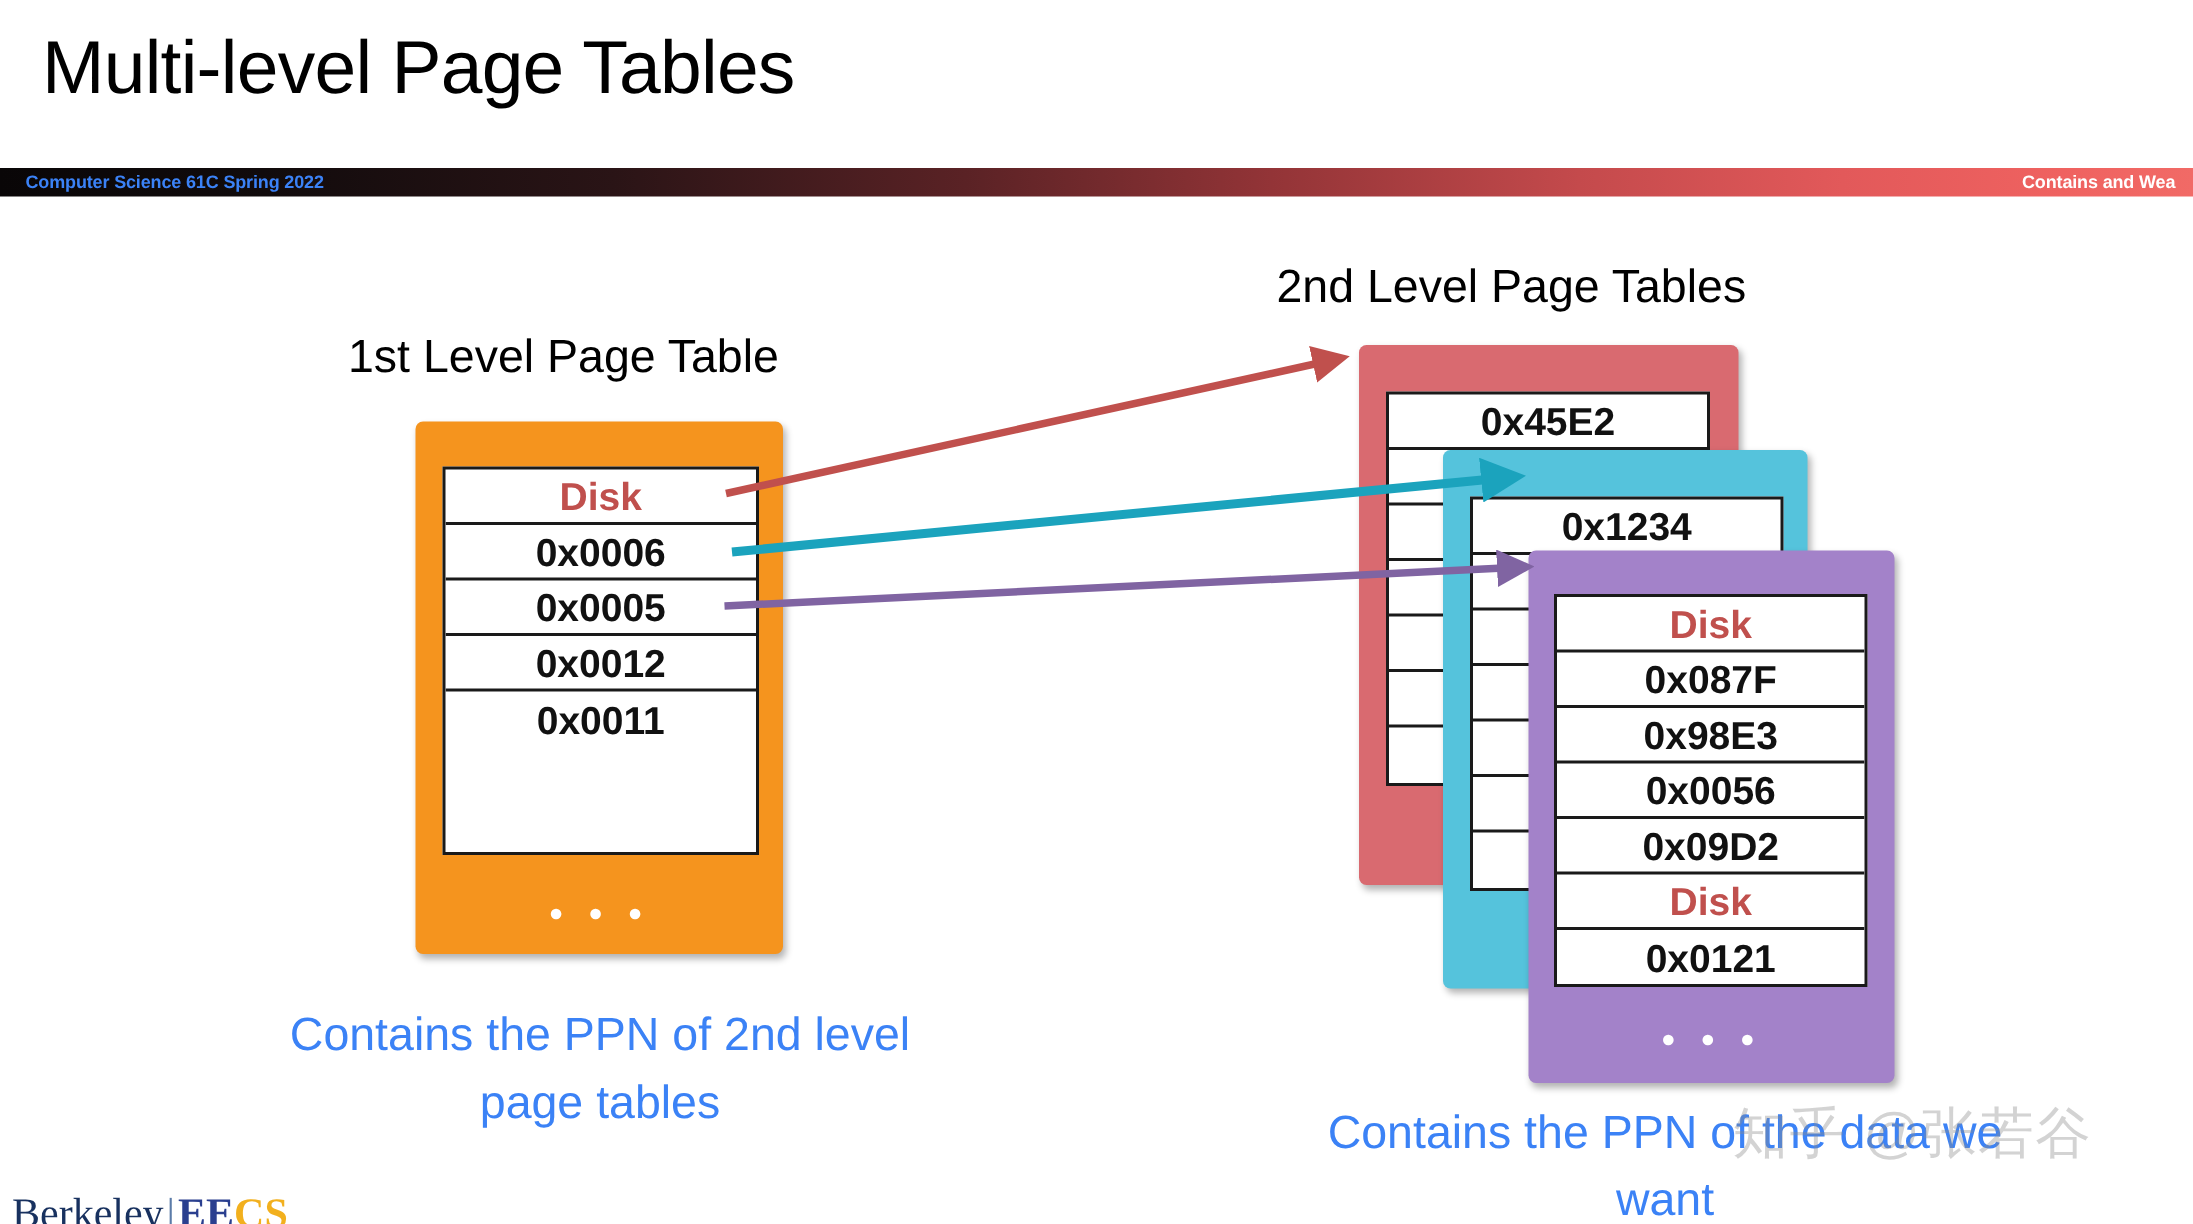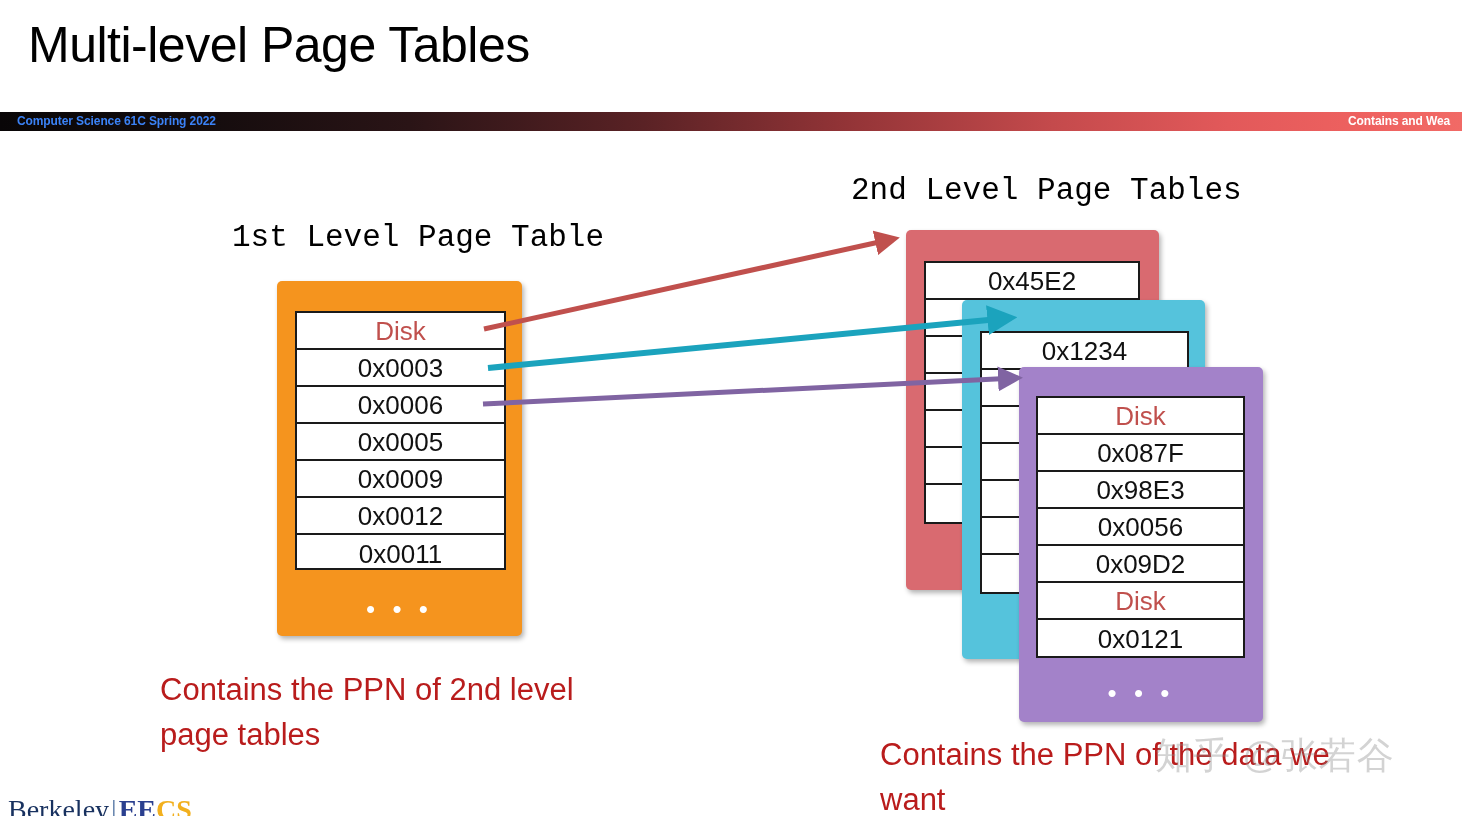--- a/index.html
+++ b/index.html
@@ -64,21 +64,20 @@
     letter-spacing: -0.1px;
     white-space: nowrap;
   }
 
   
   .heading {
     position: absolute;
     font-size: 31px;
     color: #000000;
     white-space: nowrap;
-    font-family: Liberation Mono, monospace;
   }
   .heading-l1 { left: 232px; top: 220px; }
   .heading-l2 { left: 851px; top: 173px; }
 
   
   .pt-card {
     position: absolute;
     border-radius: 5px;
     box-shadow: 2px 3px 5px rgba(0,0,0,0.30);
     box-sizing: border-box;
@@ -94,20 +93,21 @@
     box-sizing: border-box;
     border-bottom: 2px solid #1a1a1a;
     text-align: center;
     font-size: 26px;
     color: #111111;
     line-height: 1;
     display: flex;
     align-items: center;
     justify-content: center;
     white-space: nowrap;
+    font-weight: bold;
   }
   .pt-row:last-child { border-bottom: none; }
   .pt-row.disk { color: #c0504d; }
 
   .pt-ellipsis {
     position: absolute;
     width: 100%;
     text-align: center;
     color: #ffffff;
     font-size: 26px;
@@ -152,22 +152,22 @@
     left: 0; top: 0;
     width: 1462px;
     height: 816px;
     pointer-events: none;
   }
 
   
   .caption {
     position: absolute;
     font-size: 31px;
-    color: #b91c1c;
-    text-align: left;
+    color: #3b82f6;
+    text-align: center;
     line-height: 1.45;
   }
   #caption-left  { left: 160px; top: 668px; width: 480px; }
   #caption-right { left: 880px; top: 733px; width: 460px; }
 
   
   #logo {
     position: absolute;
     left: 8px;
     top: 794px;
@@ -238,24 +238,22 @@
       <div class="pt-row">0x09D2</div>
       <div class="pt-row disk">Disk</div>
       <div class="pt-row">0x0121</div>
     </div>
     <div class="pt-ellipsis">• • •</div>
   </div>
 
   <div class="pt-card" id="card-first">
     <div class="pt-inner">
       <div class="pt-row disk">Disk</div>
-      <div class="pt-row">0x0003</div>
       <div class="pt-row">0x0006</div>
       <div class="pt-row">0x0005</div>
-      <div class="pt-row">0x0009</div>
       <div class="pt-row">0x0012</div>
       <div class="pt-row">0x0011</div>
     </div>
     <div class="pt-ellipsis">• • •</div>
   </div>
 
   <svg id="arrows" viewBox="0 0 1462 816">
     <defs>
       <marker id="head-red" markerWidth="5" markerHeight="5" refX="3.6" refY="2.5" orient="auto">
         <path d="M0,0 L5,2.5 L0,5 z" fill="#C0504D"></path>

